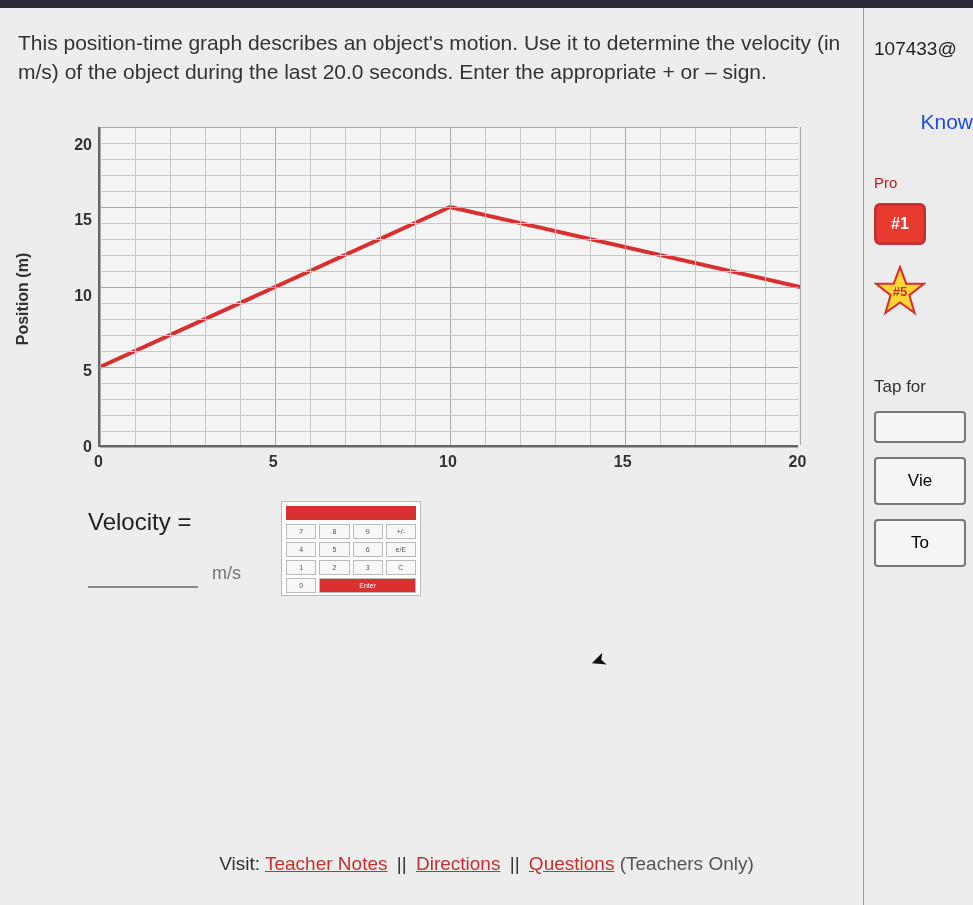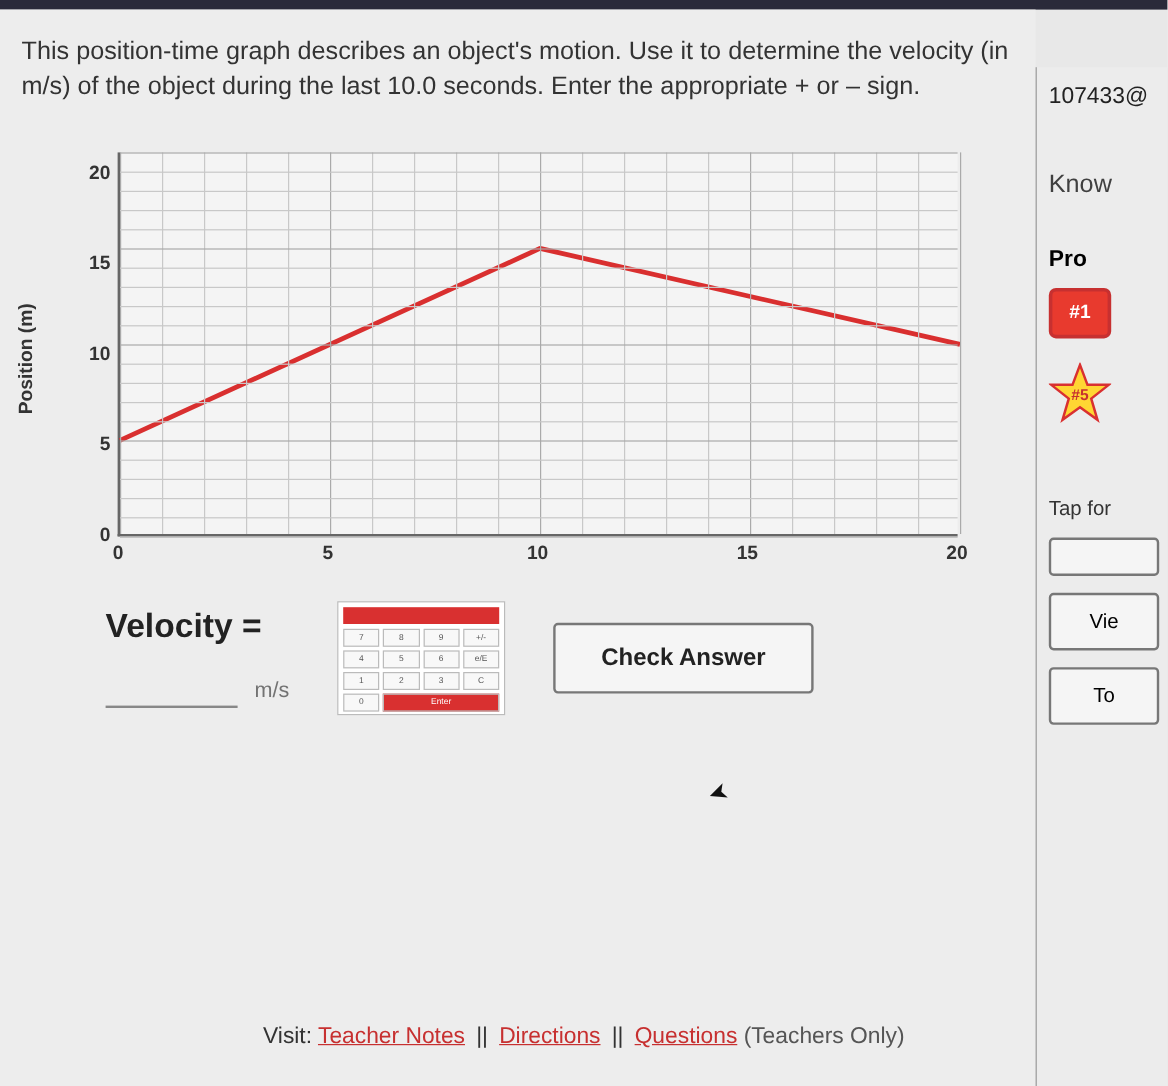--- a/index.html
+++ b/index.html
@@ -22,23 +22,22 @@
   .content {
     flex: 1;
     background: #ededed;
     padding: 20px 18px;
     position: relative;
   }
   .sidebar {
     width: 110px;
     background: #ececec;
     border-left: 1px solid #999;
-    padding: 14px 0 0 10px;
-    position: relative;
-    margin-top: 48px;
+    padding: 30px 0 0 10px;
+    position: relative;
   }
   .question-text {
     font-size: 21px;
     color: #333;
     line-height: 1.4;
     margin-bottom: 40px;
   }
   .chart-wrap {
     margin: 30px 0 10px 50px;
     position: relative;
@@ -100,21 +99,21 @@
   svg.data-line { position: absolute; left: 0; top: 0; width: 100%; height: 100%; overflow: visible; }
 
   .answer-row {
     display: flex;
     align-items: center;
     margin-top: 30px;
     margin-left: 70px;
     gap: 40px;
   }
   .vel-block { }
-  .vel-label { font-size: 28px; font-weight: bold; color: #222; }
+  .vel-label { font-size: 24px; font-weight: normal; color: #222; }
   .vel-input-row { display: flex; align-items: baseline; gap: 14px; margin-top: 25px; }
   .vel-input {
     width: 110px;
     border: none;
     border-bottom: 2px solid #888;
     background: transparent;
     font-size: 18px;
     padding: 2px;
   }
   .unit { font-size: 18px; color: #737373; }
@@ -180,22 +179,22 @@
     right: -110px;
     text-align: center;
     font-size: 19px;
     color: #333;
   }
   .footer-links a { color: #c73030; text-decoration: underline; }
   .footer-links .sep { color: #333; padding: 0 4px; }
   .footer-links .grey { color: #555; }
 
   .sb-user { font-size: 19px; color: #222; margin-bottom: 50px; }
-  .sb-know { font-size: 21px; color: #404040; margin-bottom: 40px; }
-  .sb-pro { font-size: 19px; color: #000000; font-weight: bold; margin-bottom: 12px; }
+  .sb-know { font-size: 21px; color: #1d4ed8; margin-bottom: 40px; text-align: right; }
+  .sb-pro { font-size: 15px; color: #b91c1c; font-weight: normal; margin-bottom: 12px; }
   .badge1 {
     width: 52px; height: 42px;
     background: #e83a2e;
     border: 3px solid #c73030;
     border-radius: 6px;
     color: #fff;
     font-weight: bold;
     display: flex; align-items: center; justify-content: center;
     font-size: 16px;
     margin-bottom: 20px;
@@ -221,21 +220,21 @@
   .sb-btn.small { padding: 8px; height: 32px; }
 </style>
 </head>
 <body>
 
 <div class="top-bar"></div>
 <div class="main-area">
 
   <div class="content">
 
-    <p class="question-text">This position-time graph describes an object's motion. Use it to determine the velocity (in m/s) of the object during the last 10.0 seconds. Enter the appropriate + or – sign.</p>
+    <p class="question-text">This position-time graph describes an object's motion. Use it to determine the velocity (in m/s) of the object during the last 20.0 seconds. Enter the appropriate + or – sign.</p>
 
     <div class="chart-wrap">
       <div class="ylabel">Position (m)</div>
       <div class="plot-row">
         <div class="yticks">
           <div>0</div>
           <div>5</div>
           <div>10</div>
           <div>15</div>
           <div>20</div>
@@ -329,21 +328,20 @@
           <div class="kp-btn">e/E</div>
           <div class="kp-btn">1</div>
           <div class="kp-btn">2</div>
           <div class="kp-btn">3</div>
           <div class="kp-btn">C</div>
           <div class="kp-btn">0</div>
           <div class="kp-btn kp-enter">Enter</div>
         </div>
       </div>
 
-      <button class="check-btn">Check Answer</button>
     </div>
 
     <div class="cursor-icon">➤</div>
 
     <div class="footer-links">
       <span>Visit:</span>
       <a href="#">Teacher Notes</a>
       <span class="sep">||</span>
       <a href="#">Directions</a>
       <span class="sep">||</span>

